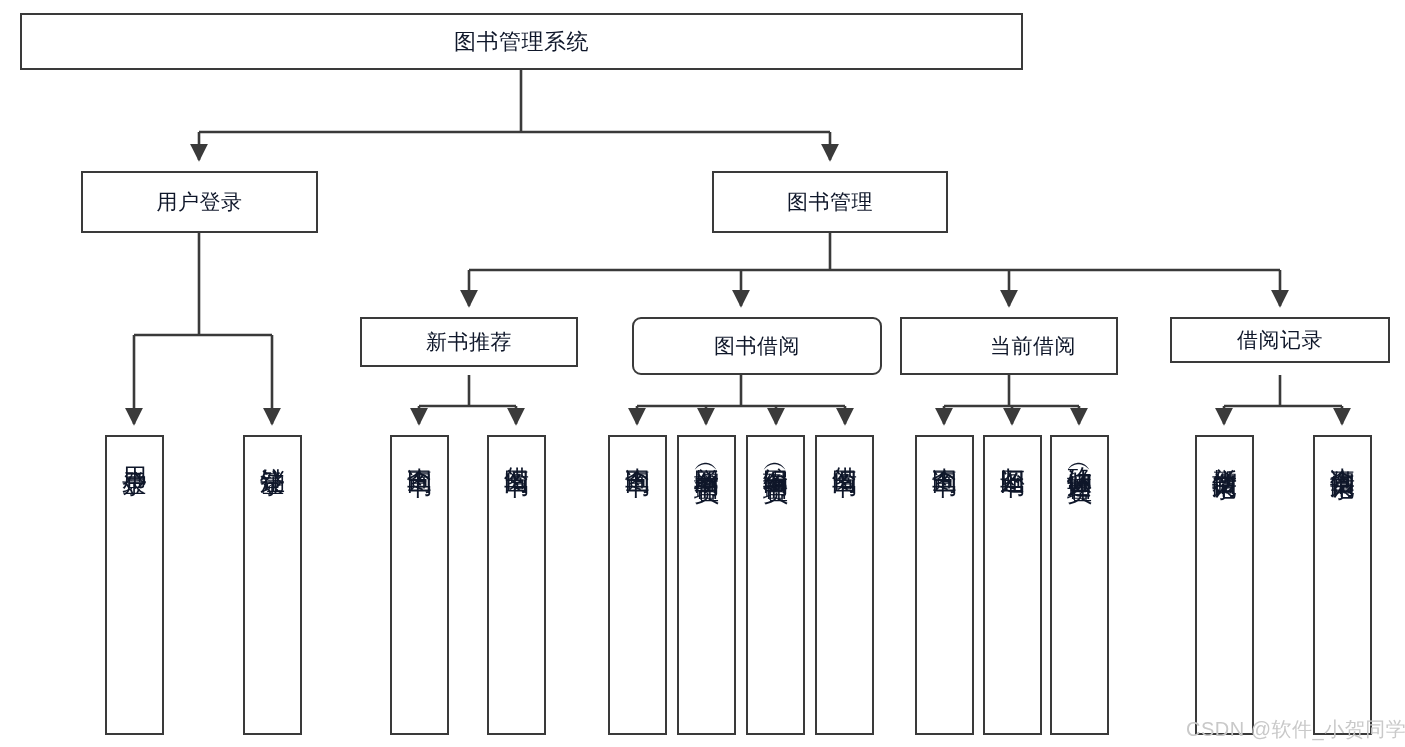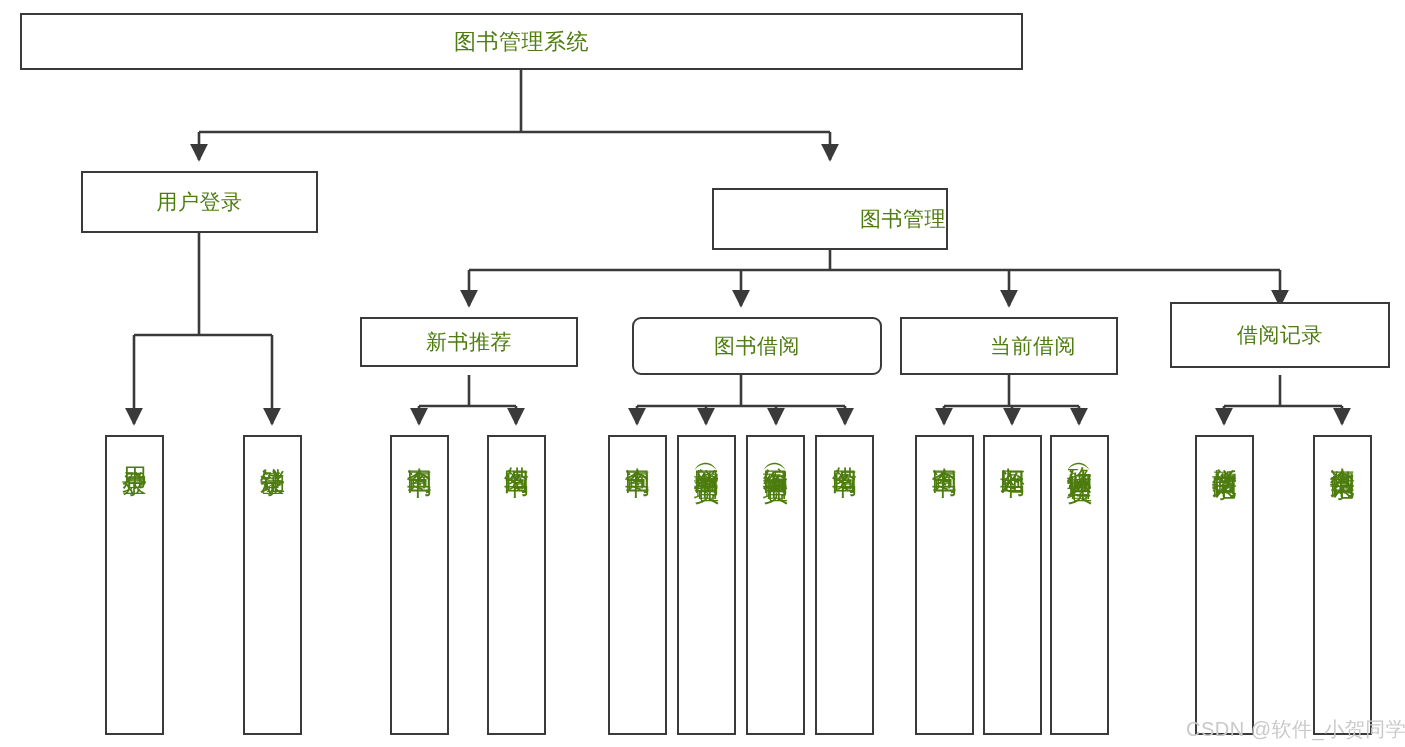--- a/index.html
+++ b/index.html
@@ -24,21 +24,21 @@
     left: 0;
     top: 0;
     width: 1405px;
     height: 747px;
   }
   .node {
     position: absolute;
     box-sizing: border-box;
     border: 2.4px solid #3a3a3a;
     background: #ffffff;
-    color: #4d7c0f;
+    color: #0f172a;
     display: flex;
     align-items: center;
     justify-content: center;
     text-align: center;
     z-index: 2;
   }
   .node-label {
     display: block;
     line-height: 1.18;
     letter-spacing: 0.5px;
@@ -128,34 +128,34 @@
     </g>
   </svg>
 
   <div class="node horizontal root" style="left:20px; top:13px; width:1003px; height:57px;">
     <span class="node-label">图书管理系统</span>
   </div>
 
   <div class="node horizontal" style="left:81px; top:171px; width:237px; height:62px;">
     <span class="node-label">用户登录</span>
   </div>
-  <div class="node horizontal" style="left:712px; top:188px; width:236px; height:62px;justify-content:flex-end;">
+  <div class="node horizontal" style="left:712px; top:171px; width:236px; height:62px;">
     <span class="node-label">图书管理</span>
   </div>
 
   <div class="node horizontal" style="left:360px; top:317px; width:218px; height:50px;">
     <span class="node-label">新书推荐</span>
   </div>
   <div class="node horizontal" style="left:632px; top:317px; width:250px; height:58px;border-radius:9px;">
     <span class="node-label">图书借阅</span>
   </div>
   <div class="node horizontal" style="left:900px; top:317px; width:218px; height:58px;padding-left:48px;">
     <span class="node-label">当前借阅</span>
   </div>
-  <div class="node horizontal" style="left:1170px; top:302px; width:220px; height:66px;">
+  <div class="node horizontal" style="left:1170px; top:317px; width:220px; height:46px;">
     <span class="node-label">借阅记录</span>
   </div>
 
   <div class="node vertical" style="left:105px; top:435px; width:59px; height:300px;">
     <span class="node-label">用户登录</span>
   </div>
   <div class="node vertical" style="left:243px; top:435px; width:59px; height:300px;">
     <span class="node-label">注销登录</span>
   </div>
   <div class="node vertical" style="left:390px; top:435px; width:59px; height:300px;">

